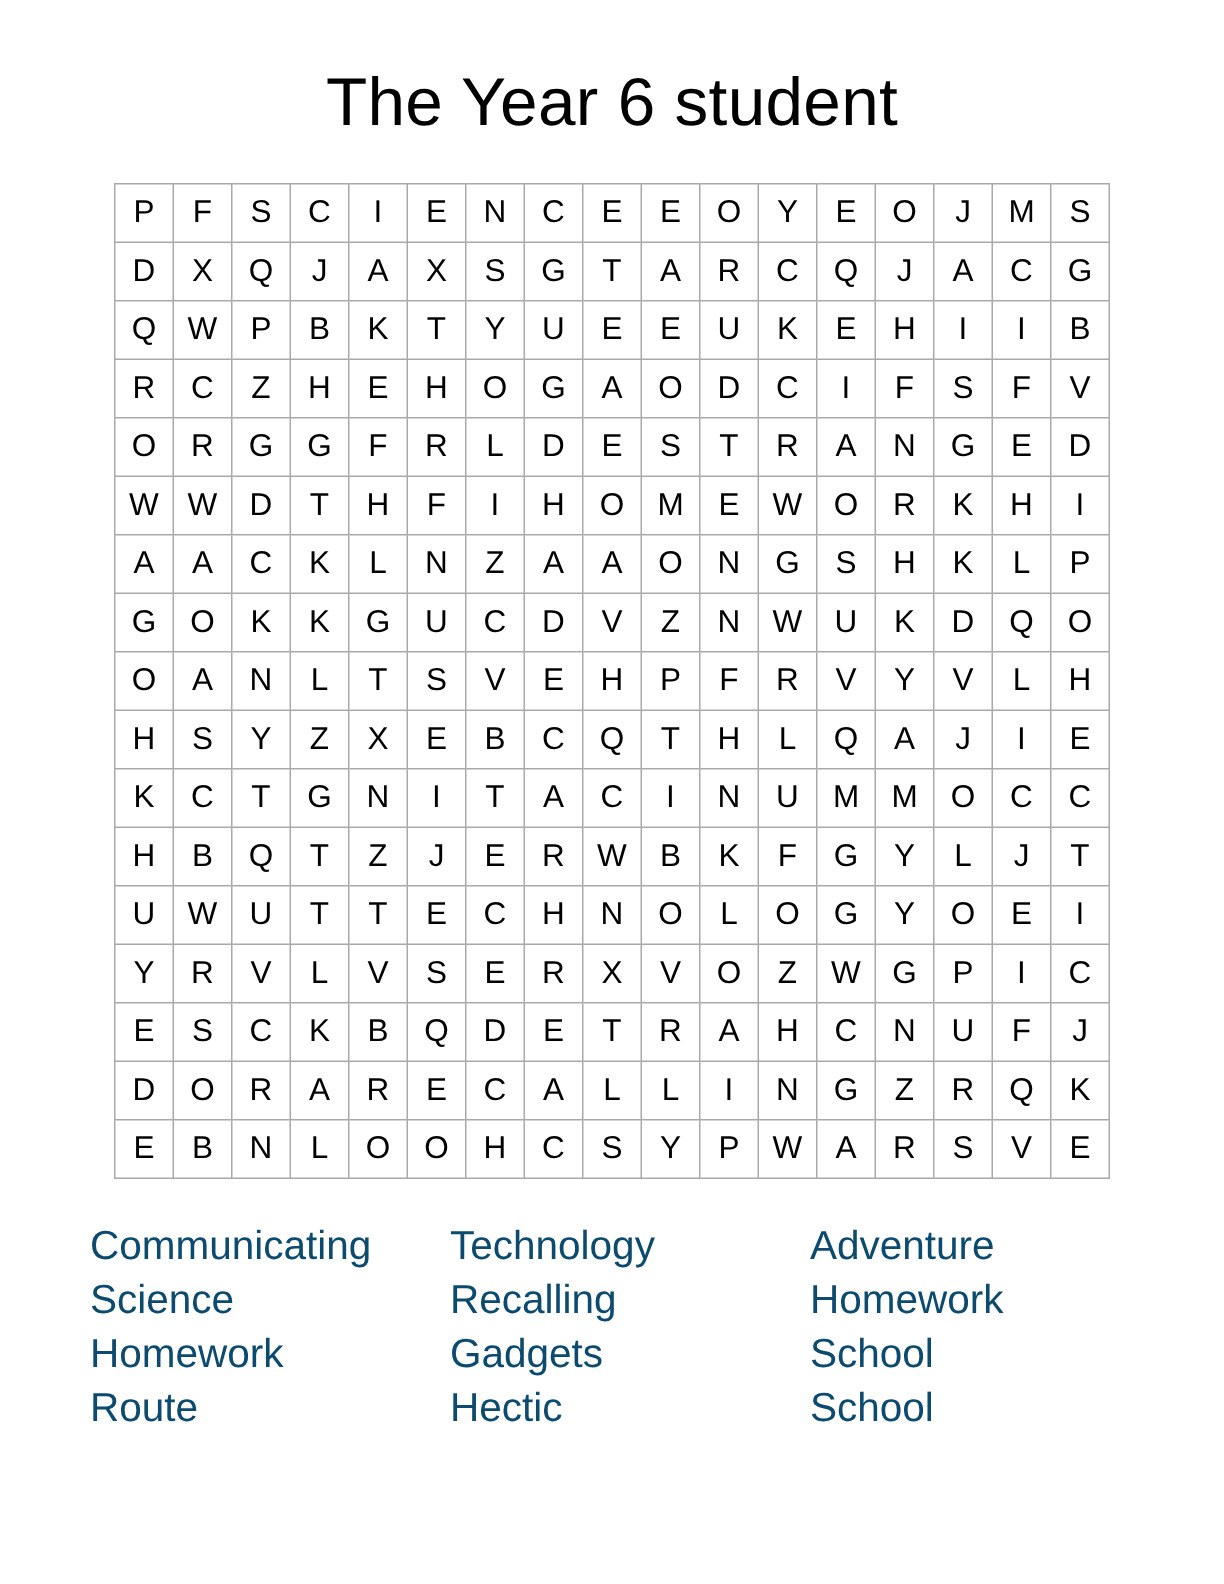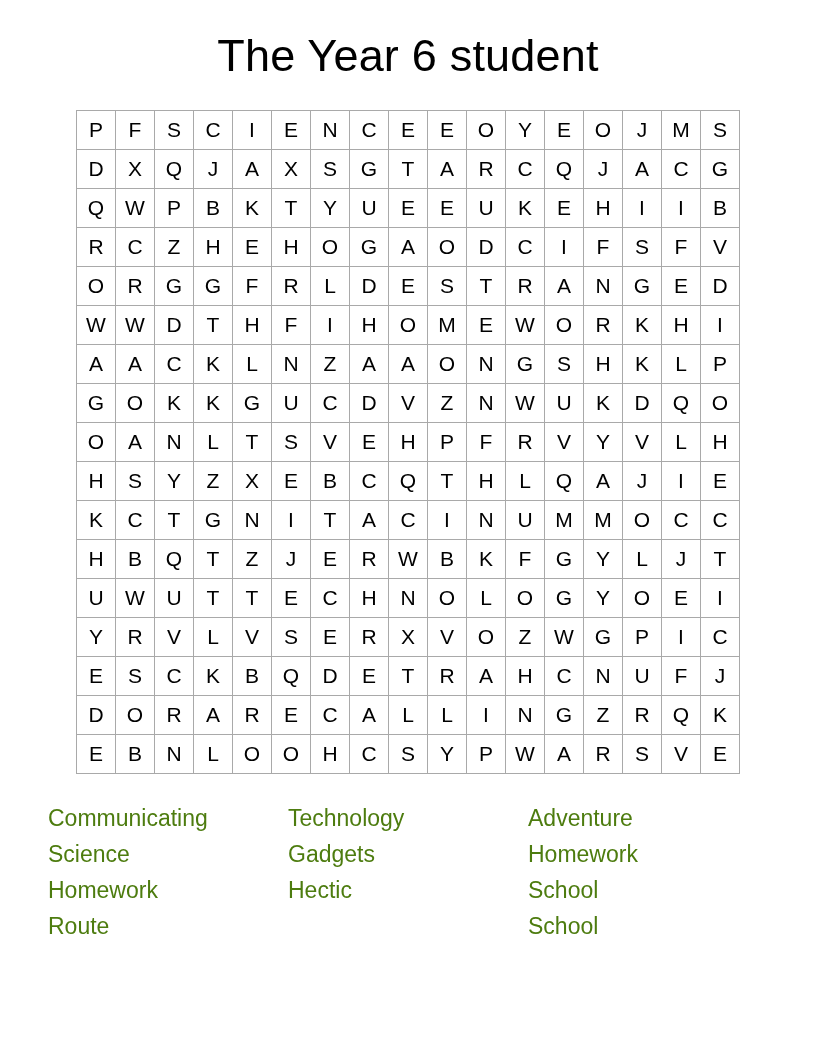--- a/index.html
+++ b/index.html
@@ -12,21 +12,21 @@
     height: 1056px;
     font-family: "Liberation Sans", sans-serif;
     color: #000000;
     overflow: hidden;
   }
   .page {
     width: 816px;
     height: 1056px;
     position: relative;
     box-sizing: border-box;
-    padding: 0;
+    padding: 12px;
   }
   .title {
     text-align: center;
     font-size: 45px;
     font-weight: normal;
     margin: 0;
     padding-top: 33px;
     letter-spacing: 0.2px;
     line-height: 1.0;
   }
@@ -53,23 +53,23 @@
     margin-top: 26px;
     padding-left: 48px;
     display: flex;
     flex-direction: row;
     align-items: flex-start;
   }
   .words-col {
     width: 240px;
   }
   .word-item {
-    font-size: 23px;
+    font-size: 27px;
     line-height: 36px;
-    color: #4d7c0f;
+    color: #0c4a6e;
     white-space: nowrap;
   }
 </style>
 </head>
 <body>
 
 <div class="page">
 
   <h1 class="title">The Year 6 student</h1>
 
@@ -405,20 +405,21 @@
 
   <div class="words">
     <div class="words-col">
         <div class="word-item">Communicating</div>
         <div class="word-item">Science</div>
         <div class="word-item">Homework</div>
         <div class="word-item">Route</div>
       </div>
     <div class="words-col">
         <div class="word-item">Technology</div>
+        <div class="word-item">Recalling</div>
         <div class="word-item">Gadgets</div>
         <div class="word-item">Hectic</div>
       </div>
     <div class="words-col">
         <div class="word-item">Adventure</div>
         <div class="word-item">Homework</div>
         <div class="word-item">School</div>
         <div class="word-item">School</div>
       </div>
   </div>

